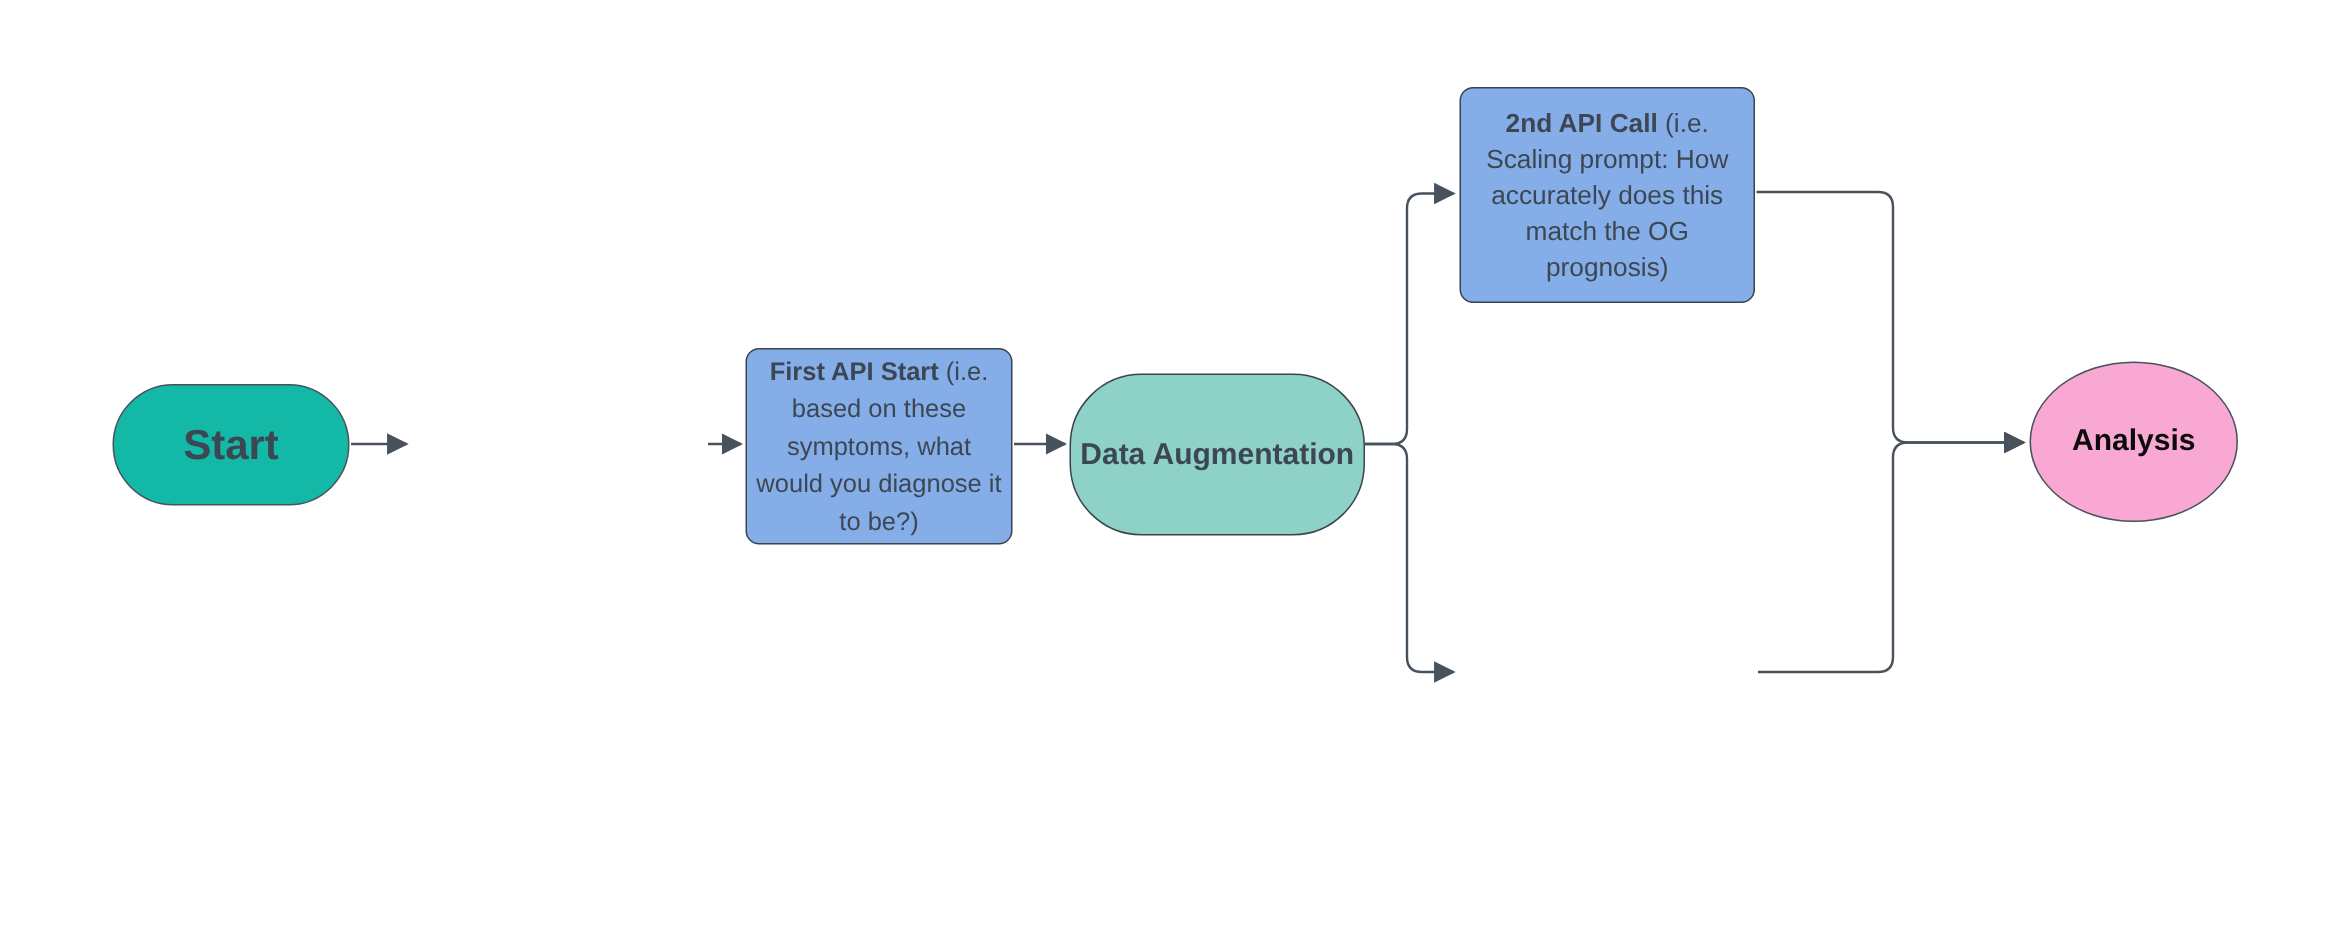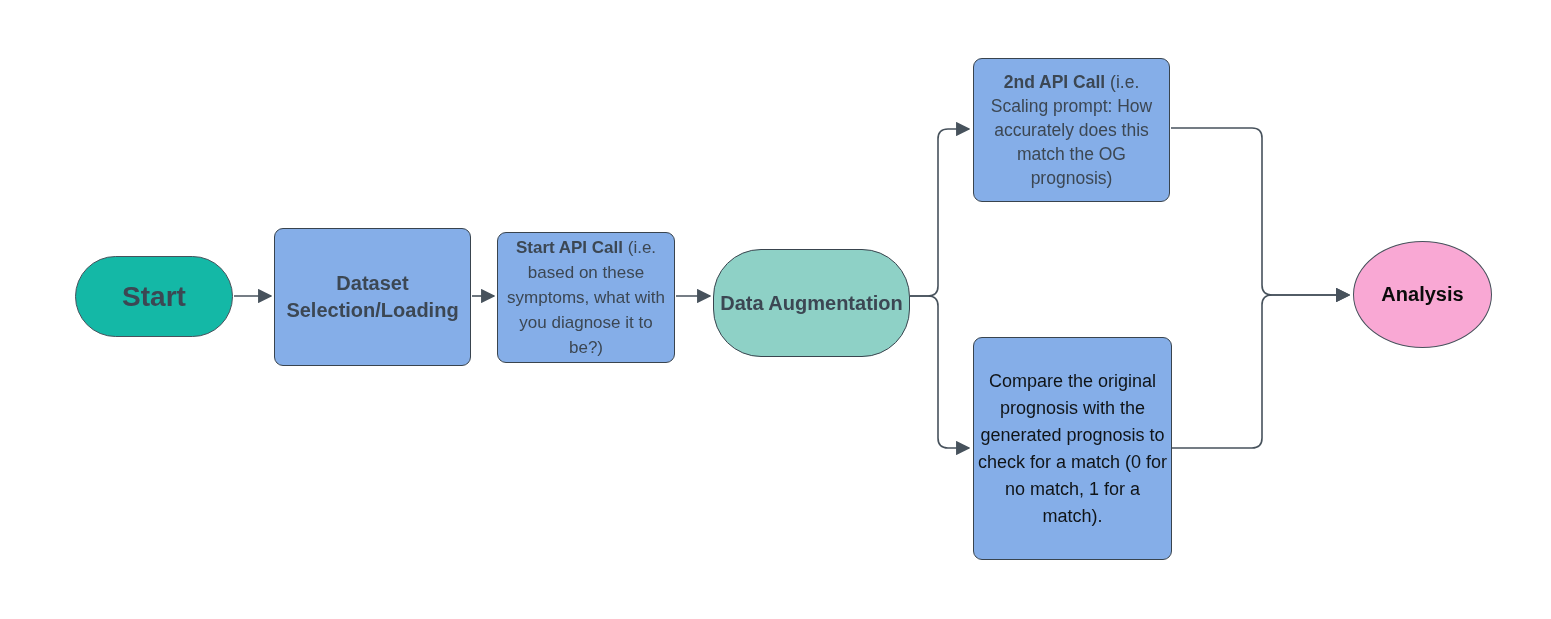--- a/index.html
+++ b/index.html
@@ -96,41 +96,35 @@
     <path class="connector" d="M 910 296 L 928 296 Q 938 296 938 286 L 938 139 Q 938 129 948 129 L 969 129" marker-end="url(#arrow)"></path>
     <path class="connector" d="M 910 296 L 928 296 Q 938 296 938 306 L 938 438 Q 938 448 948 448 L 969 448" marker-end="url(#arrow)"></path>
     <path class="connector" d="M 1171 128 L 1252 128 Q 1262 128 1262 138 L 1262 285 Q 1262 295 1272 295 L 1349 295" marker-end="url(#arrow)"></path>
     <path class="connector" d="M 1172 448 L 1252 448 Q 1262 448 1262 438 L 1262 305 Q 1262 295 1272 295 L 1349 295" marker-end="url(#arrow)"></path>
   </svg>
 
   <div class="node terminator" id="node-start">
     <div class="inner">Start</div>
   </div>
 
-  <div class="node process title-only" id="node-dataset">
-    <div class="inner">Dataset Selection/Loading</div>
-  </div>
 
   <div class="node process paragraph" id="node-first-api">
     <div class="inner">
-      <span class="b">Start API Call</span><span> (i.e. based on these symptoms, what with you diagnose it to be?)</span>
+      <span class="b">First API Start</span><span> (i.e. based on these symptoms, what would you diagnose it to be?)</span>
     </div>
   </div>
 
   <div class="node pill-teal" id="node-data-aug">
     <div class="inner">Data Augmentation</div>
   </div>
 
   <div class="node process paragraph" id="node-second-api">
     <div class="inner">
       <span class="b">2nd API Call</span><span> (i.e. Scaling prompt: How accurately does this match the OG prognosis)</span>
     </div>
   </div>
 
-  <div class="node process paragraph" id="node-compare">
-    <div class="inner">Compare the original prognosis with the generated prognosis to check for a match (0 for no match, 1 for a match).</div>
-  </div>
 
   <div class="node ellipse" id="node-analysis">
     <div class="inner">Analysis</div>
   </div>
 
 </div>
 
 </body></html>

